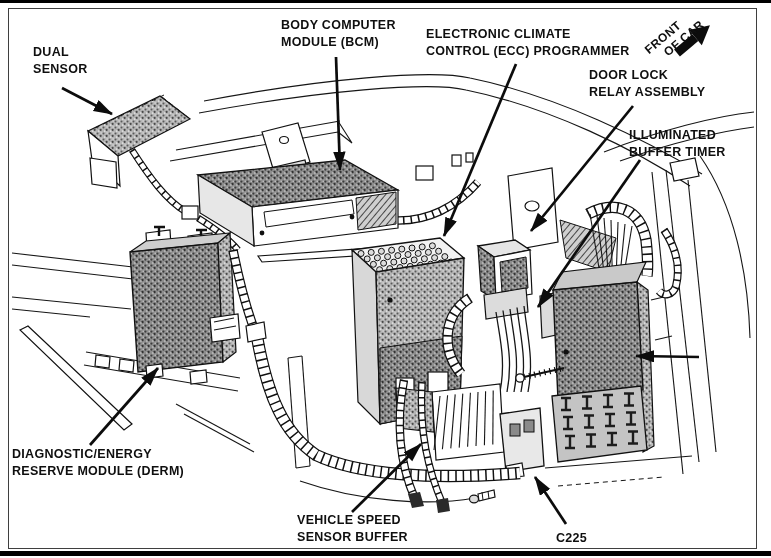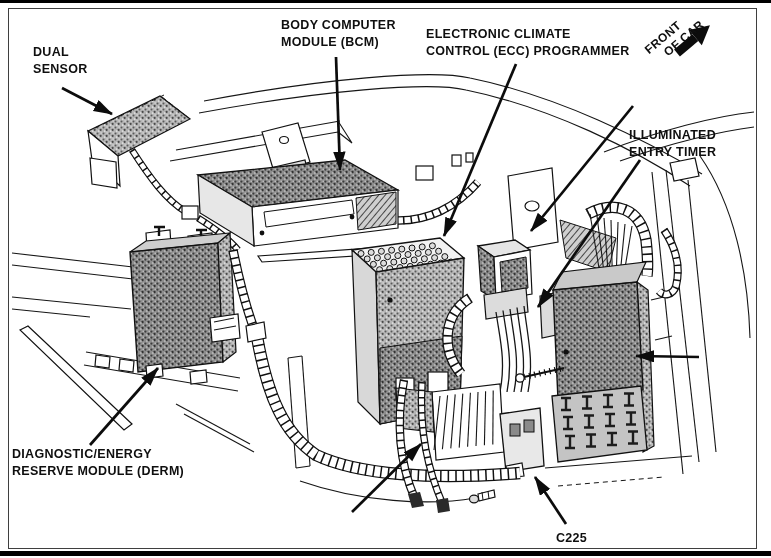--- a/index.html
+++ b/index.html
@@ -327,24 +327,28 @@
     <path d="M24,-10 L24,10 L43,0 Z"></path>
   </g>
 </svg>
 
 <div class="callout" id="co-0">DUAL
 SENSOR</div>
 <div class="callout" id="co-1">BODY COMPUTER
 MODULE (BCM)</div>
 <div class="callout" id="co-2">ELECTRONIC CLIMATE
 CONTROL (ECC) PROGRAMMER</div>
+<div class="callout" id="co-3">DOOR LOCK
+RELAY ASSEMBLY</div>
 <div class="callout" id="co-4">ILLUMINATED
-ENTRY TIMER</div>
+BUFFER TIMER</div>
 <div class="callout" id="co-6">DIAGNOSTIC/ENERGY
 RESERVE MODULE (DERM)</div>
+<div class="callout" id="co-7">VEHICLE SPEED
+SENSOR BUFFER</div>
 <div class="callout" id="co-8">C225</div>
 
 <div class="front-label">
   <span>FRONT</span>
   <span>OF CAR</span>
 </div>
 
 </div>
 
 </body></html>

